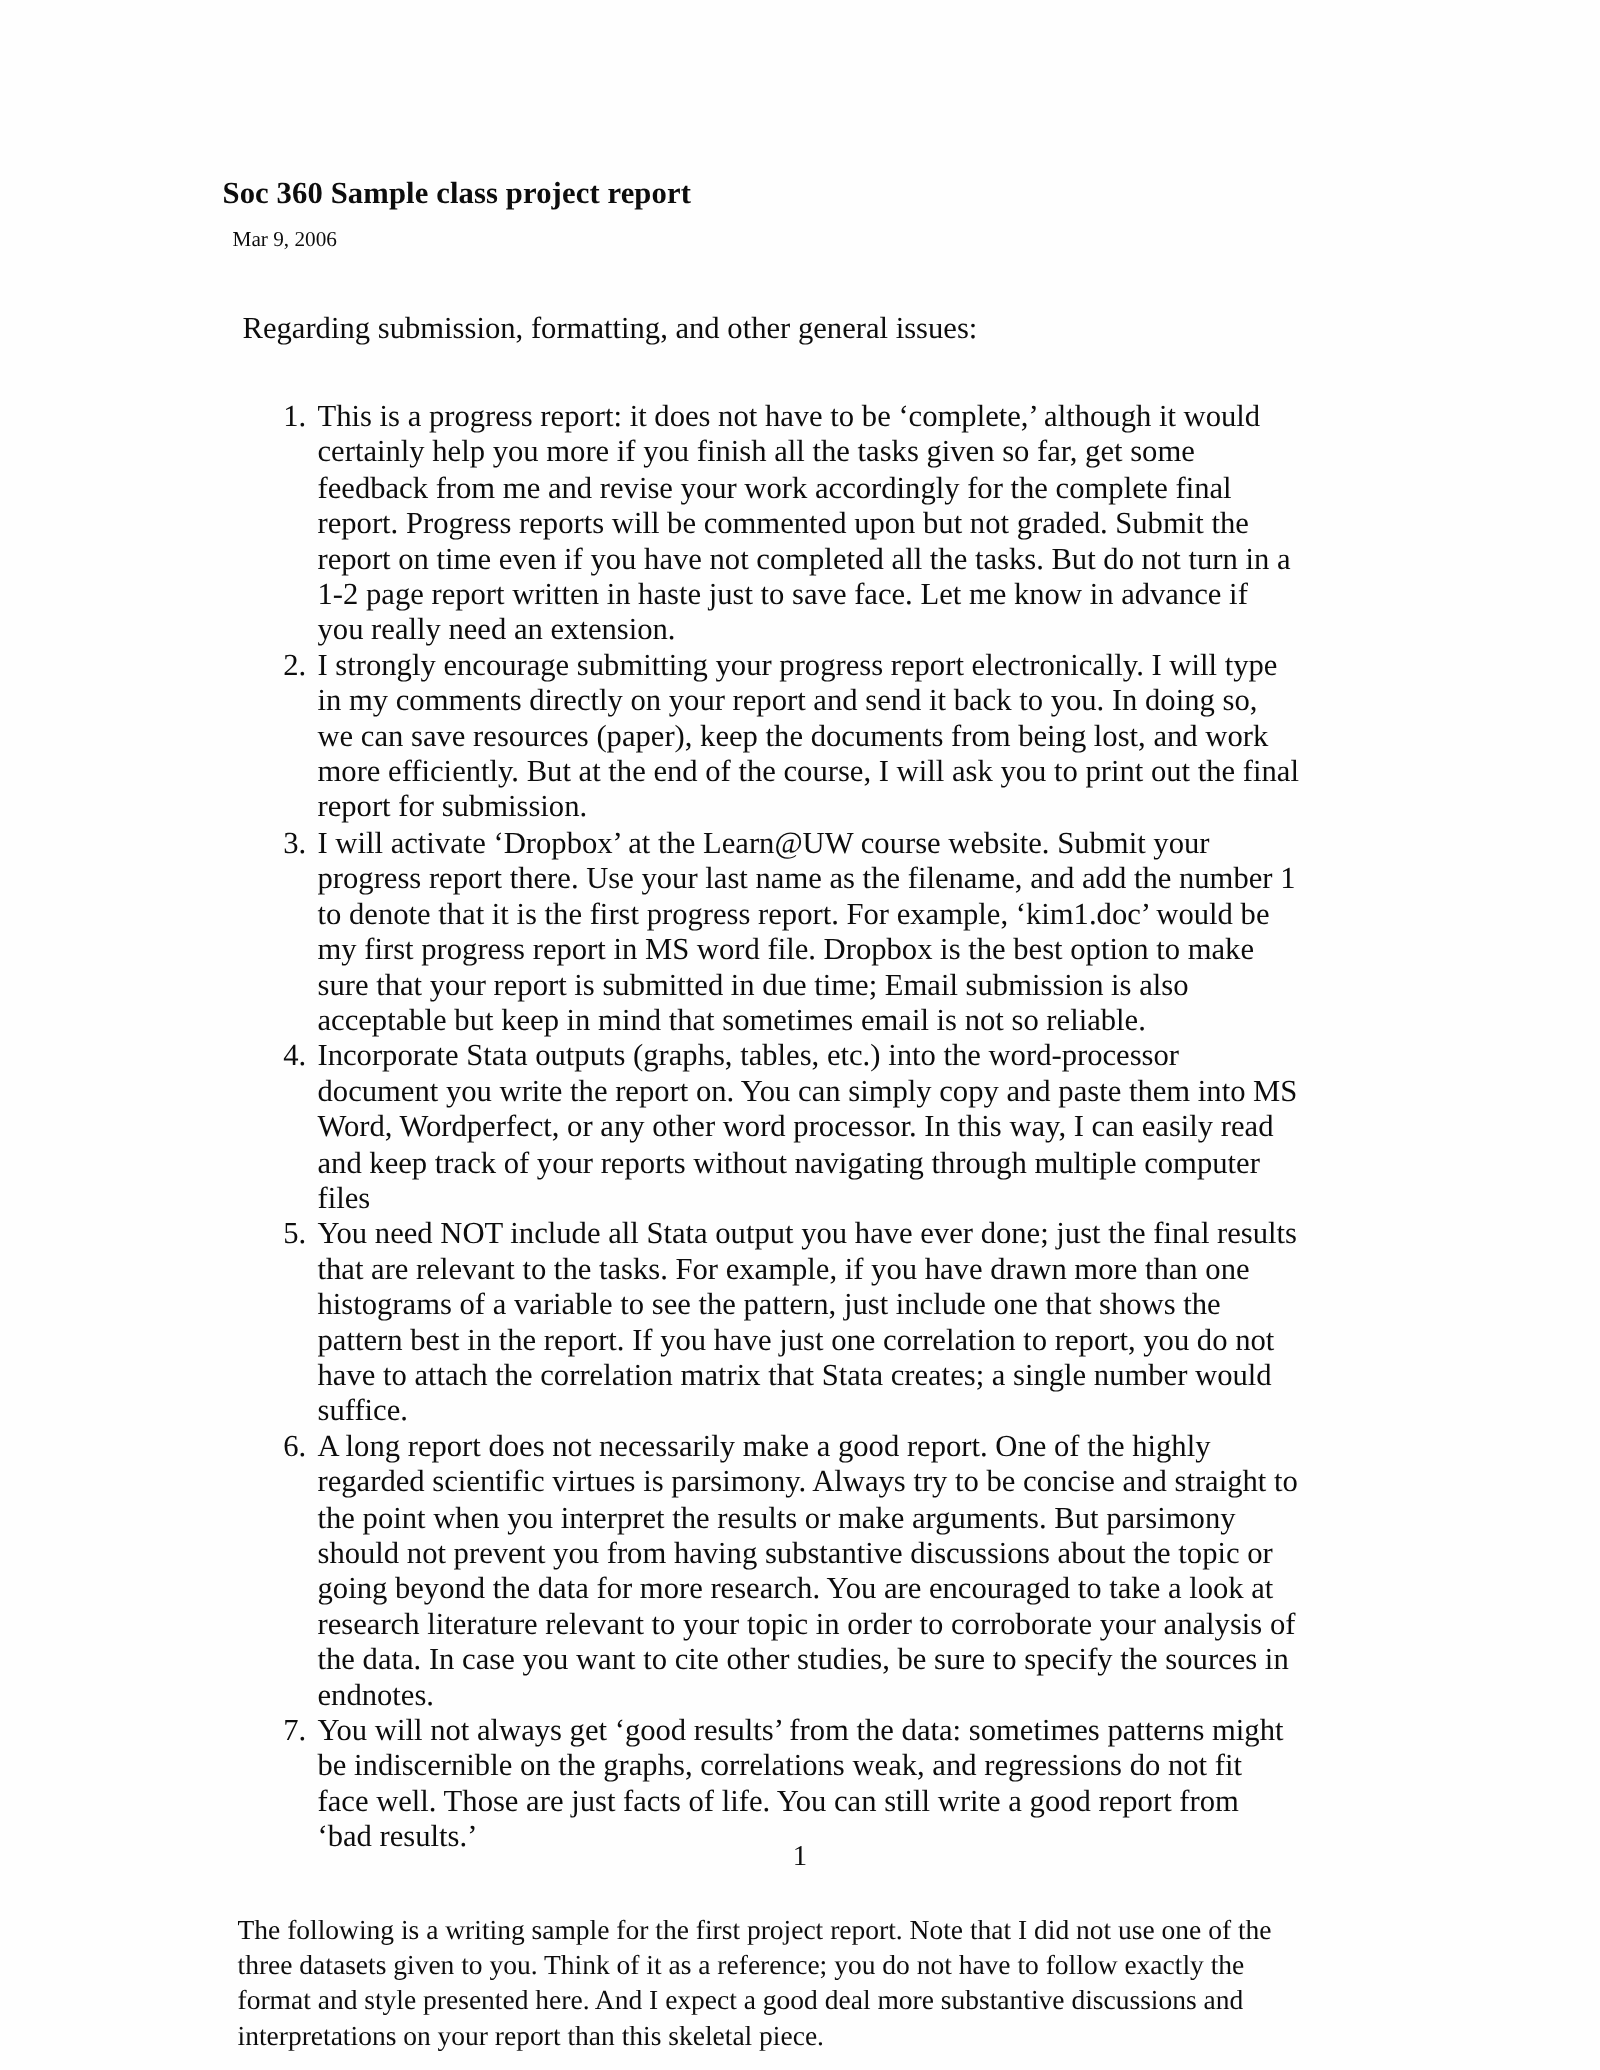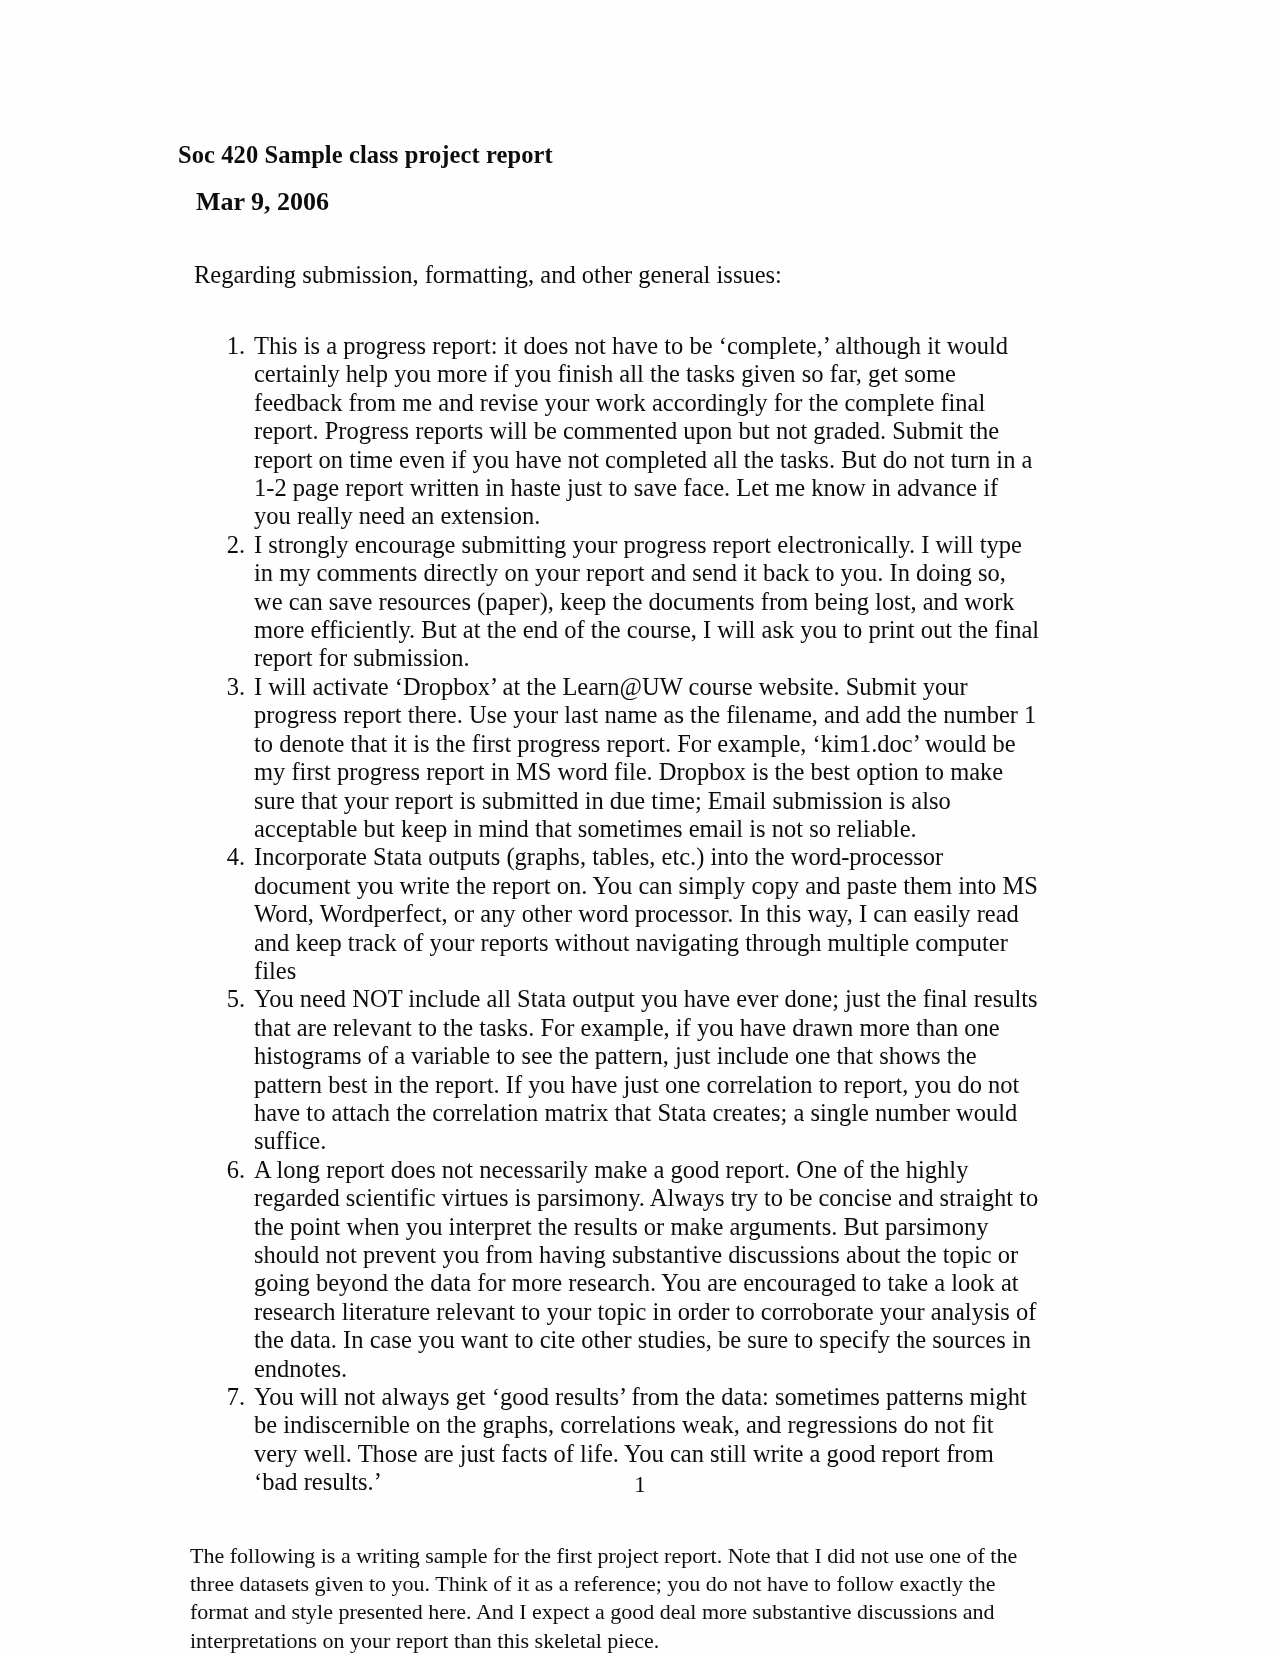--- a/index.html
+++ b/index.html
@@ -30,24 +30,24 @@
     width: 862px;
   }
   .doc-title {
     font-size: 24.5px;
     font-weight: bold;
     line-height: 29px;
     letter-spacing: 0.1px;
     margin: 0;
   }
   .doc-date {
-    font-size: 26px;
-    font-weight: bold;
+    font-size: 17px;
+    font-weight: normal;
     line-height: 29px;
-    margin: 18px;
+    margin: 8px;
   }
   .intro-line {
     font-size: 24.5px;
     line-height: 29px;
     margin: 16px;
     padding-top: 26px;
   }
   .guidelines {
     list-style: none;
     margin: 0;
@@ -87,21 +87,21 @@
     font-size: 23px;
     line-height: 26px;
   }
 </style>
 </head>
 <body>
 
 <div class="page">
   <div class="content">
 
-    <h1 class="doc-title">Soc 420 Sample class project report</h1>
+    <h1 class="doc-title">Soc 360 Sample class project report</h1>
 
     <div class="doc-date">Mar 9, 2006</div>
 
     <p class="intro-line">Regarding submission, formatting, and other general issues:</p>
 
     <ol class="guidelines">
       <li class="guideline-item">
         <span class="guideline-num">1.</span>
         <span class="guideline-text">This is a progress report: it does not have to be ‘complete,’ although it would certainly help you more if you finish all the tasks given so far, get some feedback from me and revise your work accordingly for the complete final report. Progress reports will be commented upon but not graded. Submit the report on time even if you have not completed all the tasks. But do not turn in a 1-2 page report written in haste just to save face. Let me know in advance if you really need an extension.</span>
       </li>
@@ -120,21 +120,21 @@
       <li class="guideline-item">
         <span class="guideline-num">5.</span>
         <span class="guideline-text">You need NOT include all Stata output you have ever done; just the final results that are relevant to the tasks. For example, if you have drawn more than one histograms of a variable to see the pattern, just include one that shows the pattern best in the report. If you have just one correlation to report, you do not have to attach the correlation matrix that Stata creates; a single number would suffice.</span>
       </li>
       <li class="guideline-item">
         <span class="guideline-num">6.</span>
         <span class="guideline-text">A long report does not necessarily make a good report. One of the highly regarded scientific virtues is parsimony. Always try to be concise and straight to the point when you interpret the results or make arguments. But parsimony should not prevent you from having substantive discussions about the topic or going beyond the data for more research. You are encouraged to take a look at research literature relevant to your topic in order to corroborate your analysis of the data. In case you want to cite other studies, be sure to specify the sources in endnotes.</span>
       </li>
       <li class="guideline-item">
         <span class="guideline-num">7.</span>
-        <span class="guideline-text">You will not always get ‘good results’ from the data: sometimes patterns might be indiscernible on the graphs, correlations weak, and regressions do not fit very well. Those are just facts of life. You can still write a good report from ‘bad results.’</span>
+        <span class="guideline-text">You will not always get ‘good results’ from the data: sometimes patterns might be indiscernible on the graphs, correlations weak, and regressions do not fit face well. Those are just facts of life. You can still write a good report from ‘bad results.’</span>
       </li>
     </ol>
 
     <p class="closing-para">The following is a writing sample for the first project report. Note that I did not use one of the three datasets given to you. Think of it as a reference; you do not have to follow exactly the format and style presented here. And I expect a good deal more substantive discussions and interpretations on your report than this skeletal piece.</p>
 
   </div>
 
   <div class="page-number">1</div>
 </div>
 

